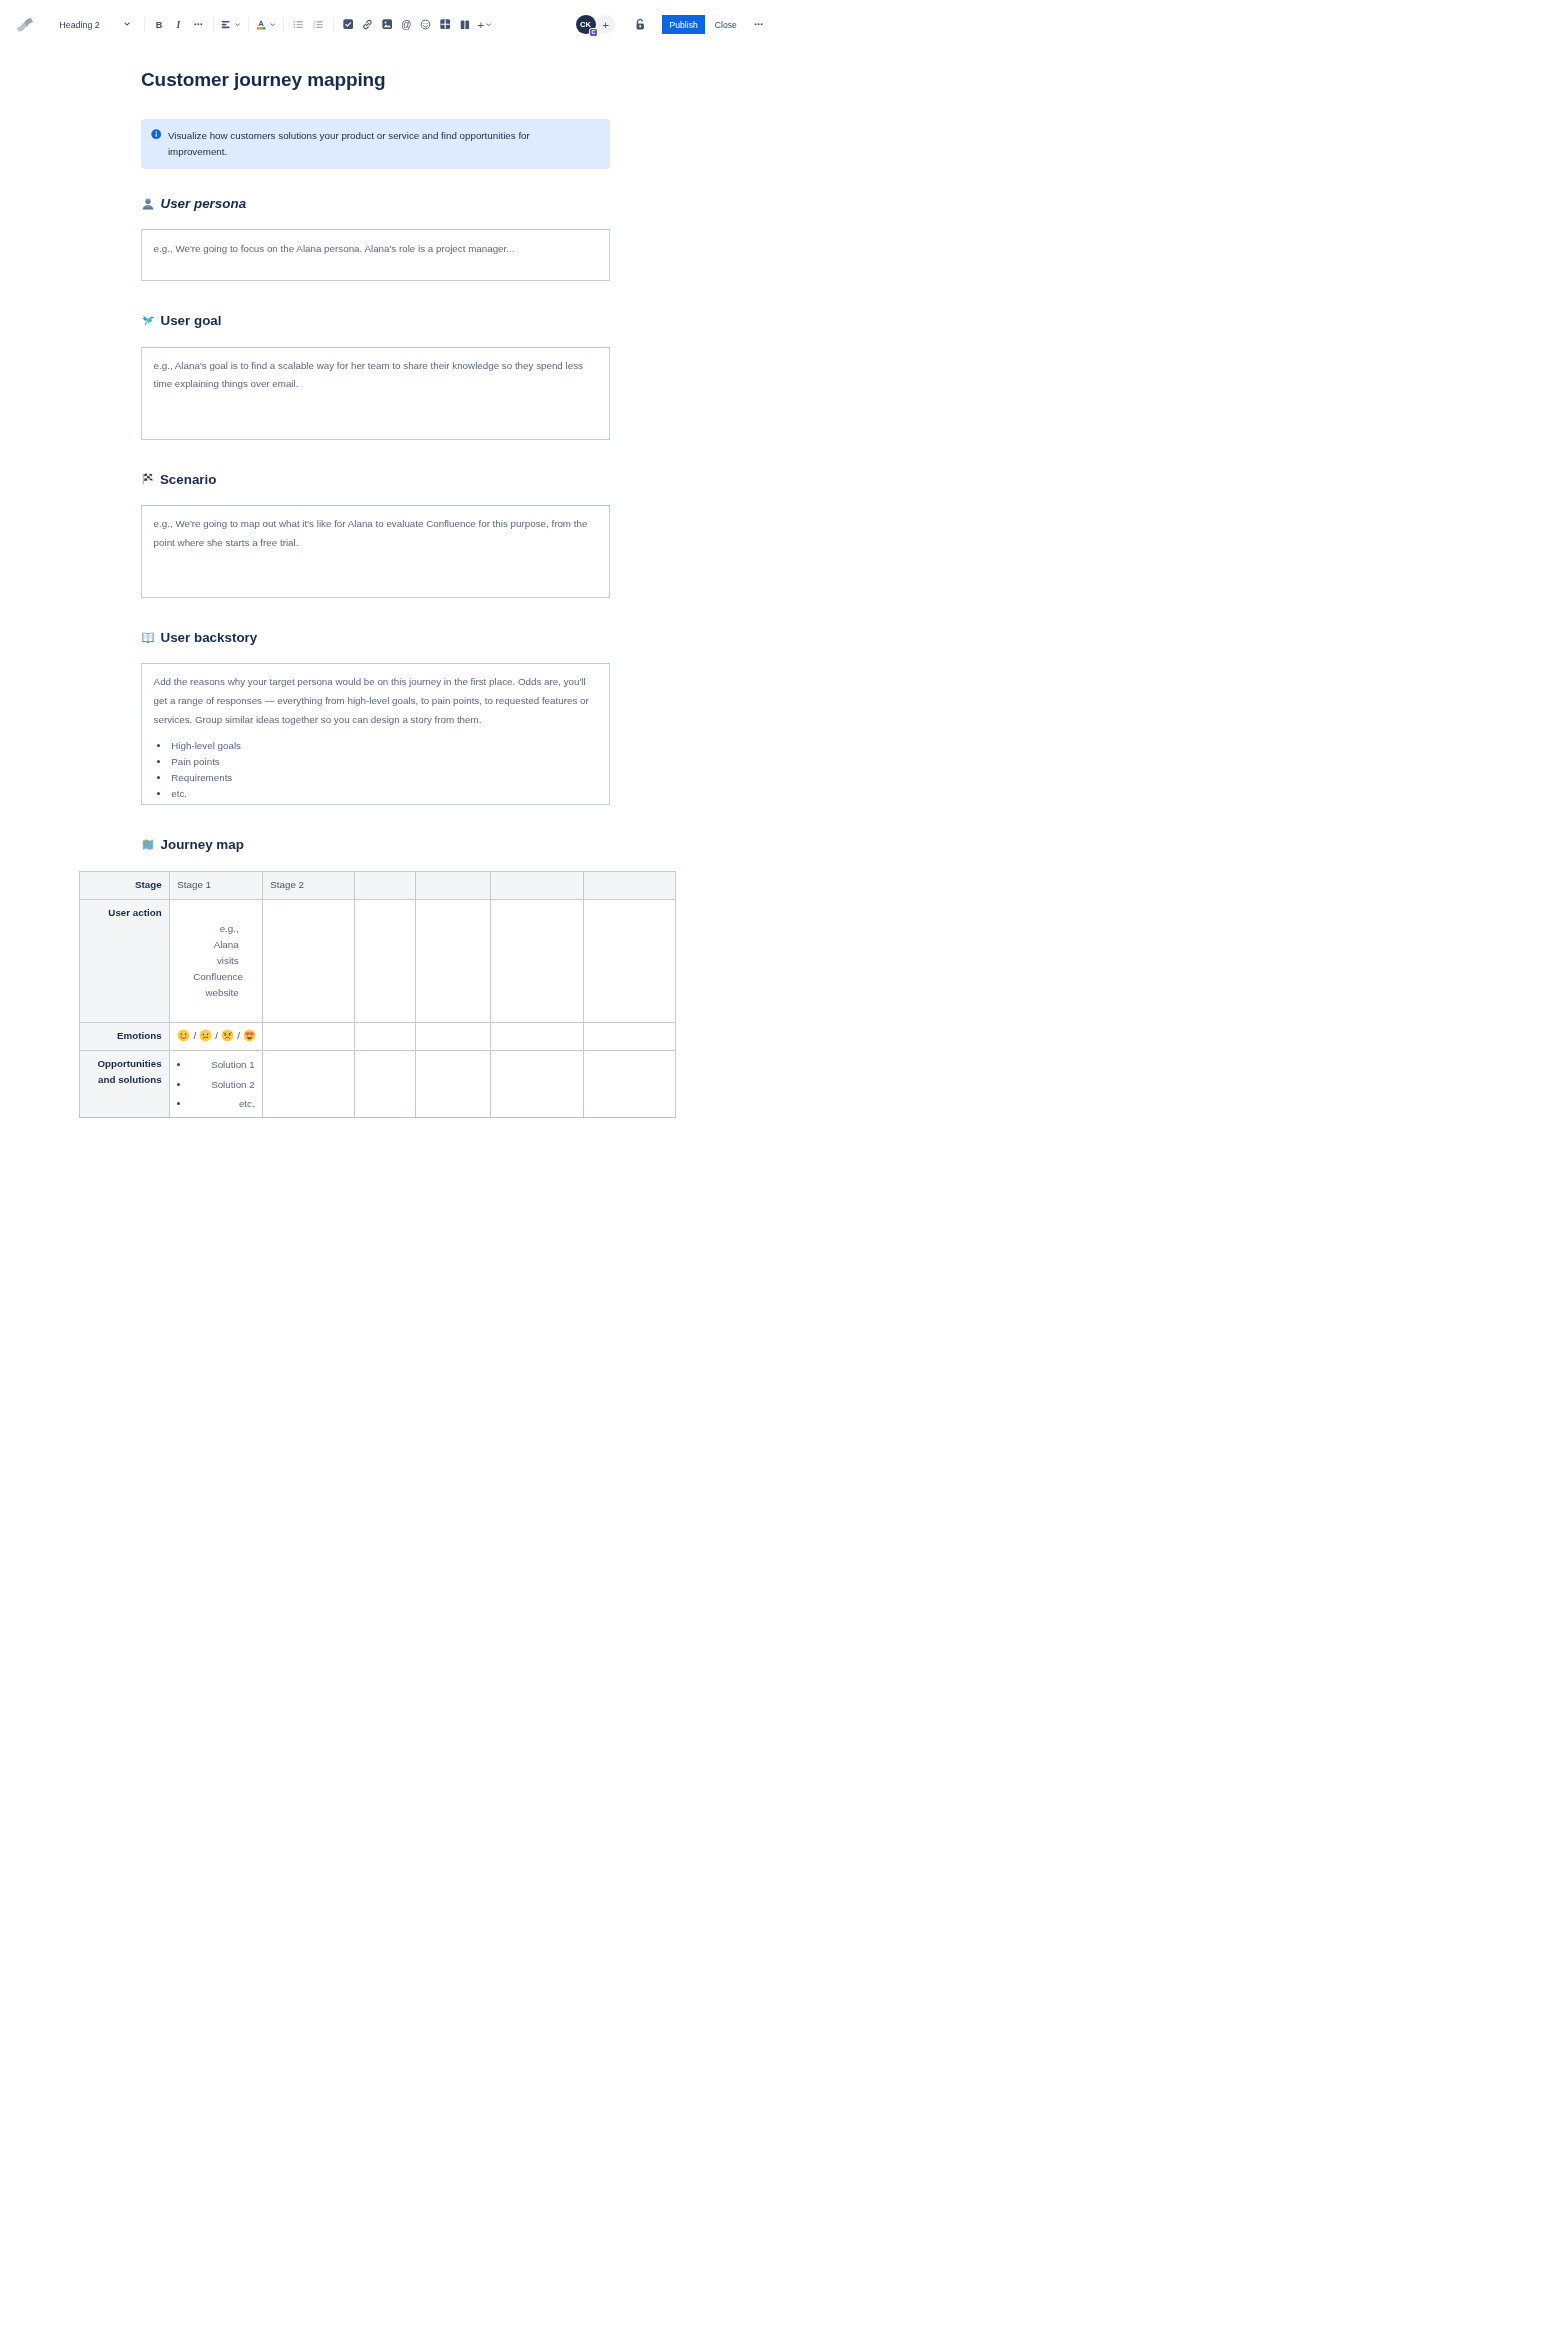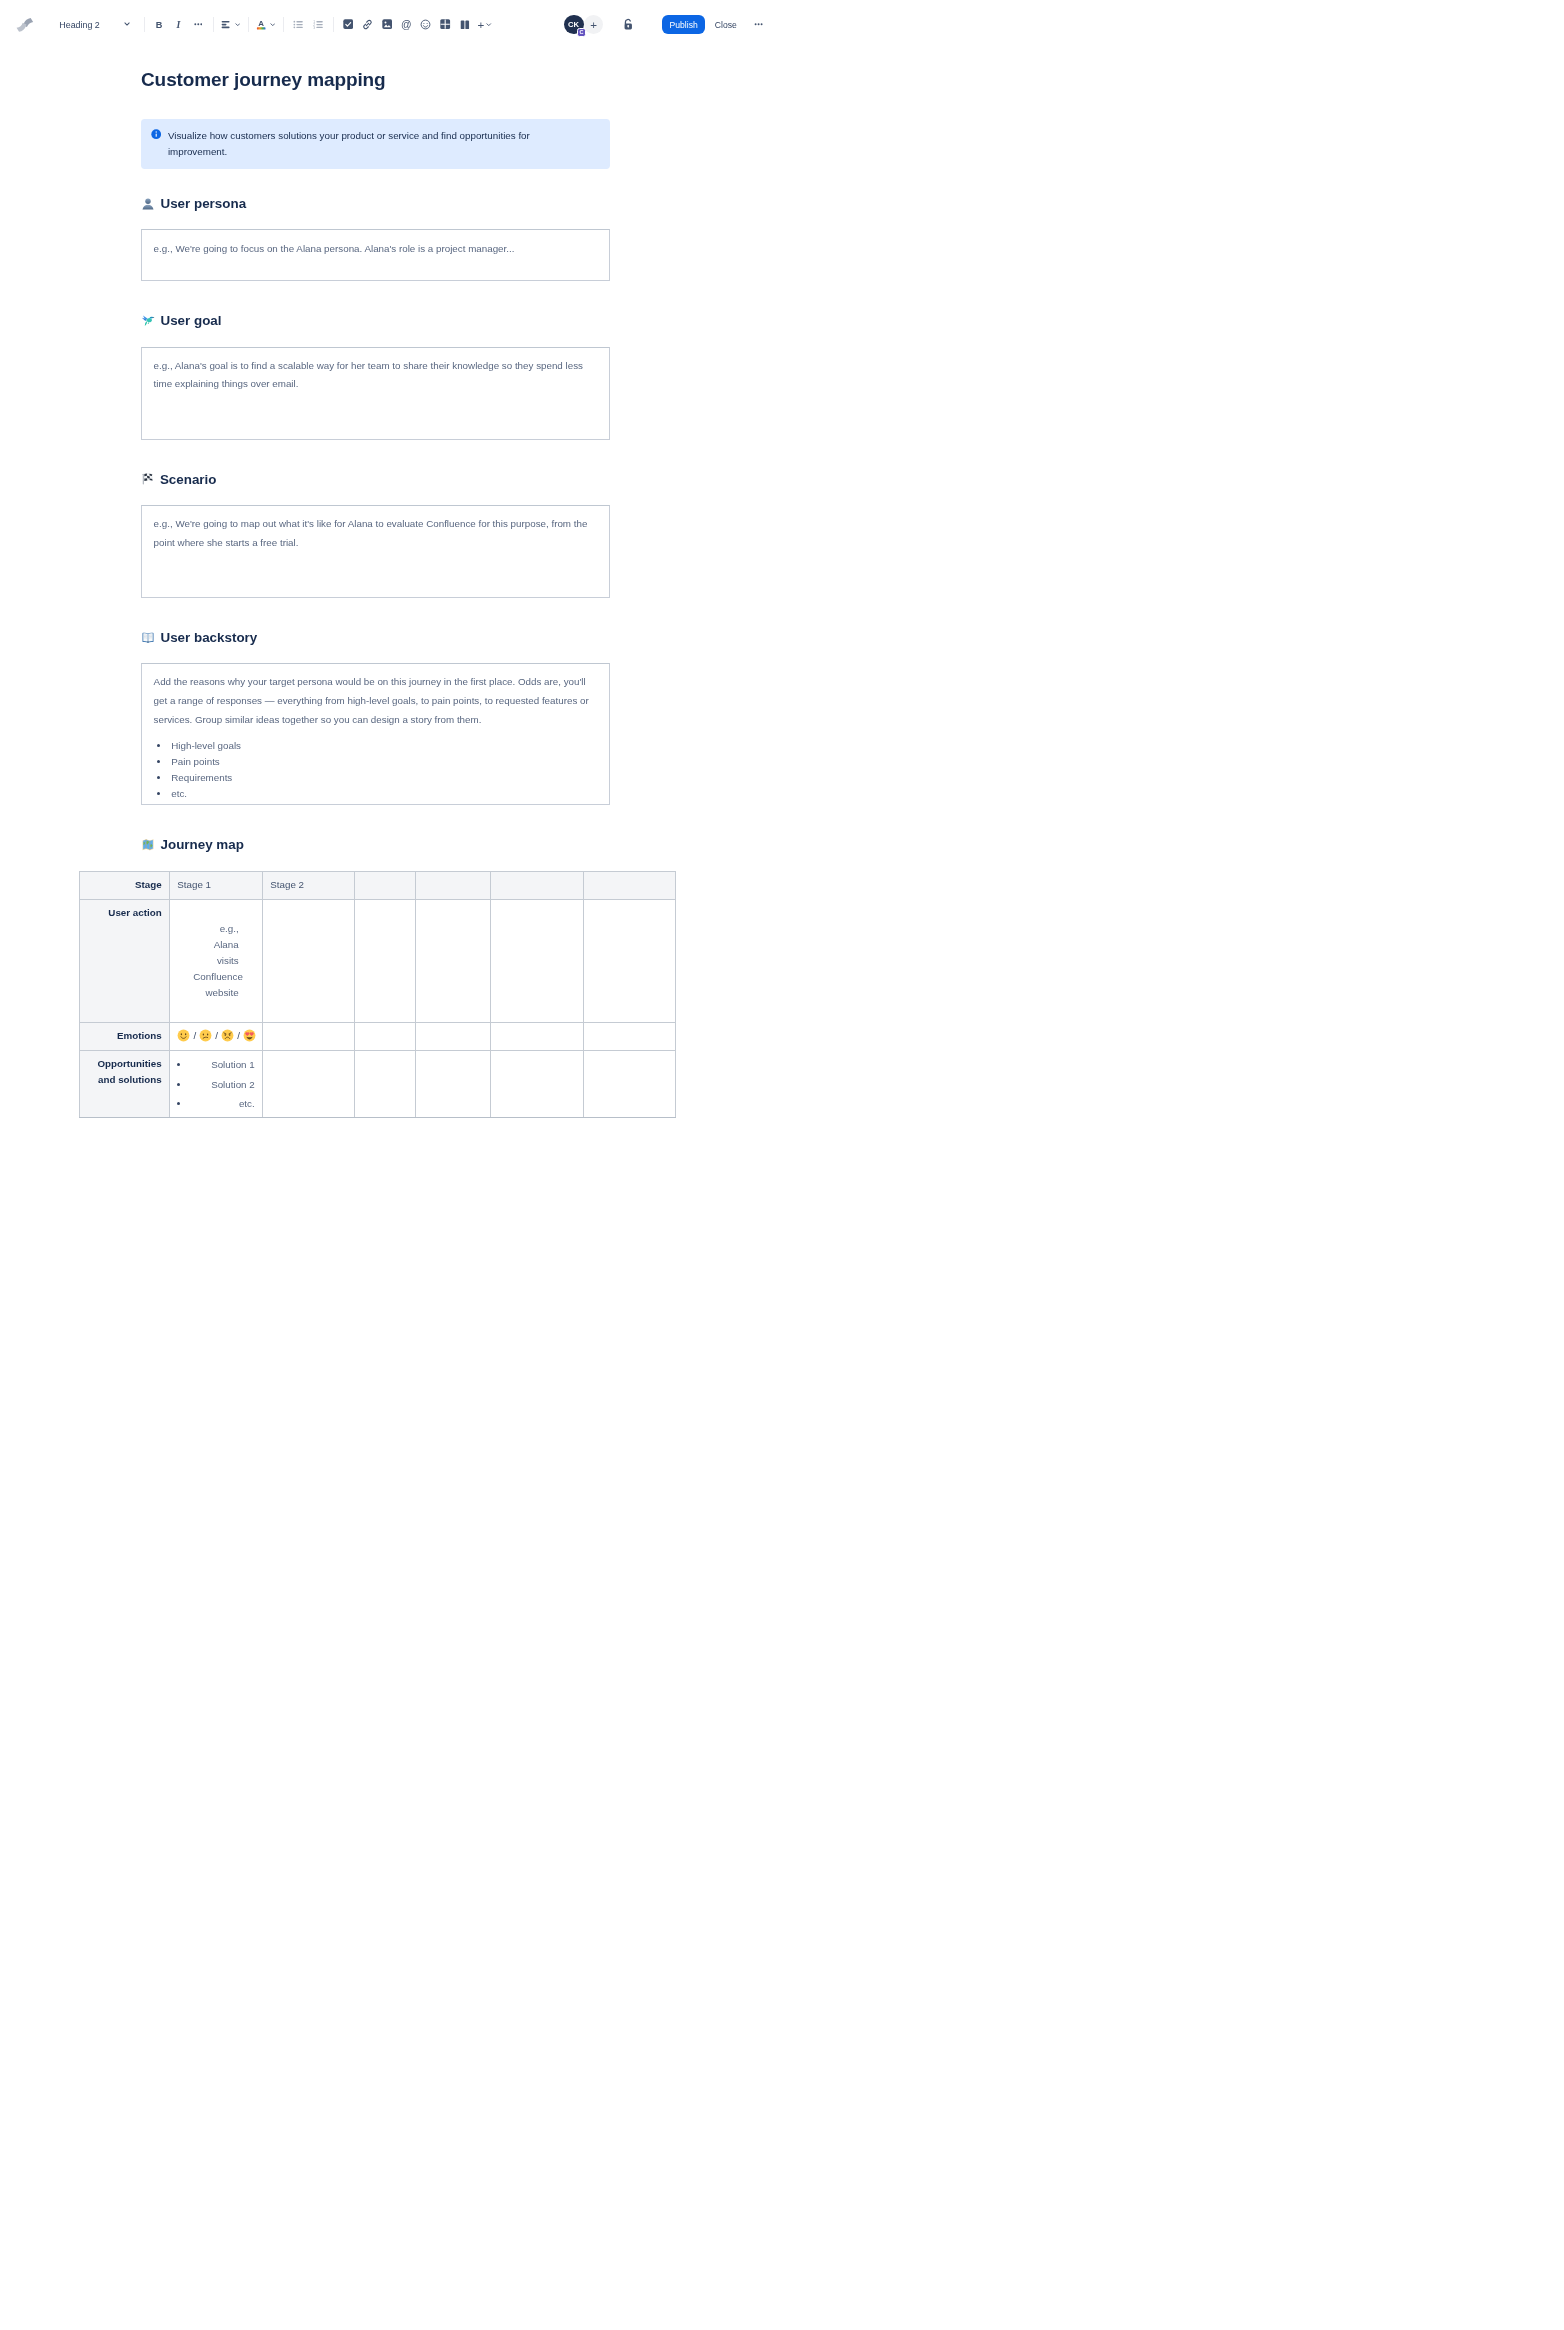--- a/index.html
+++ b/index.html
@@ -55,23 +55,23 @@
     border: 0.9px solid #fff;
   }
   .invite-btn {
     width: 19px; height: 19px; border-radius: 50%;
     background: #F1F2F4; border: none; color: #44546F; font-size: 11.6px;
     display: flex; align-items: center; justify-content: center; cursor: pointer;
     margin-left: 0.6px; z-index: 1;
   }
   .lock-btn { margin-left: 13px; background: none; border: none; cursor: pointer; display: flex; }
   .publish-btn {
-    margin-left: 22px; height: 19px; padding: 0 7.3px;
+    margin-left: 10px; height: 19px; padding: 0 7.3px;
     background: #0C66E4; color: #fff; font-size: 8.6px;
-    border: none; border-radius: 6px; cursor: pointer;
+    border: none; border-radius: 0; cursor: pointer;
     font-family: "Liberation Sans", sans-serif;
   }
   .close-btn {
     margin-left: 4.9px; background: none; border: none; cursor: pointer;
     font-size: 8.6px; color: #344563; padding: 0 4.9px; height: 19px;
     font-family: "Liberation Sans", sans-serif;
   }
   .more-right { margin-left: 7.3px; }
 
   
@@ -85,21 +85,21 @@
     padding: 9.2px 18.3px 9.2px 9.8px; display: flex; gap: 6.7px; align-items: flex-start;
   }
   .info-panel p { margin: 0; font-size: 9.8px; line-height: 1.62; color: #172B4D; max-width: 419px; }
   .info-icon { flex: 0 0 auto; margin-top: 1.8px; display: flex; }
 
   h2.section {
     display: flex; align-items: center; gap: 5.5px;
     font-size: 13.4px; font-weight: 600; color: #172B4D;
     margin: 32px 0 18.3px;
   }
-  h2.section.first { margin-top: 27.5px; }
+  h2.section.first { margin-top: 27.5px; font-style: italic; }
   .sec-icon { display: inline-flex; flex: 0 0 auto; }
 
   .box {
     border: 0.6px solid #C8CED8; border-top: 1.2px solid #BFC7D1;
     padding: 9.2px 11.6px; font-size: 9.8px; line-height: 1.9; color: #596780;
   }
   .box p { margin: 0; }
   .box--persona { min-height: 52px; }
   .box--goal { min-height: 93px; }
   .box--scenario { min-height: 93px; }

